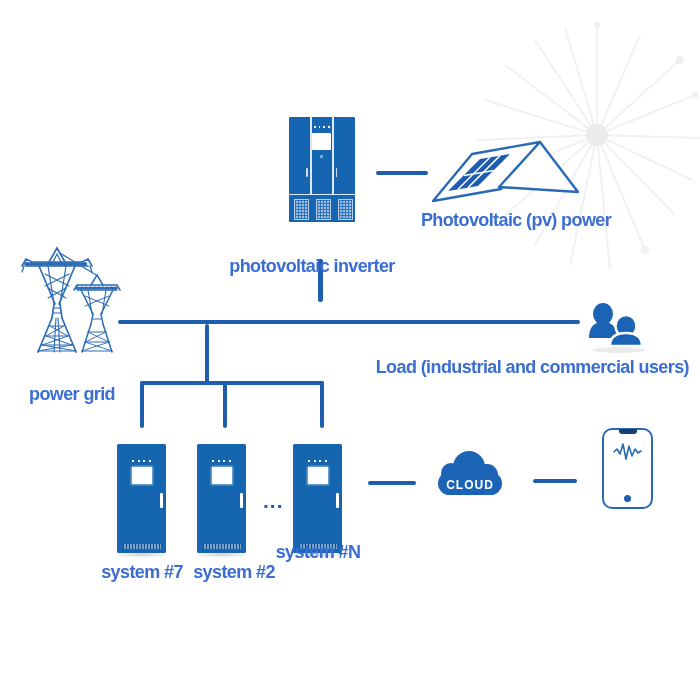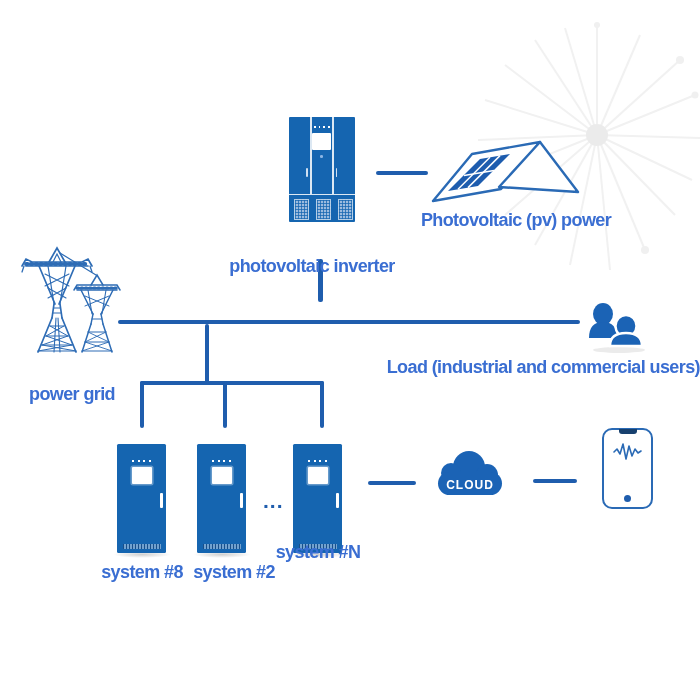--- a/index.html
+++ b/index.html
@@ -9,21 +9,21 @@
   }
   .abs{position:absolute;}
   
   .line{position:absolute;background:var(--line,#1f5dad);border-radius:2px;}
   
   .lbl{
     position:absolute;font-weight:bold;font-size:18px;letter-spacing:-0.6px;
     color:var(--label-text,#3a6ed2);white-space:pre;line-height:1.1;
   }
   .lbl.center{transform:translateX(-50%);}
-  .lbl.right{right:0;text-align:right;}
+  .lbl.right{right:11px;text-align:right;}
   
   .inverter{position:absolute;left:289px;top:117px;width:66px;height:105px;
     background:var(--icon-fill,#1565b0);border-radius:1px;}
   .inverter .vsep{position:absolute;top:0;width:1.4px;height:77px;background:rgba(255,255,255,.85);}
   .inverter .hsep{position:absolute;left:0;top:77px;width:100%;height:1.4px;background:rgba(255,255,255,.85);}
   .inverter .screen{position:absolute;left:23px;top:16px;width:19px;height:17px;background:#fff;border-radius:1px;}
   .inverter .dotrow{position:absolute;left:25px;top:9px;width:16px;height:2px;
     background:repeating-linear-gradient(90deg,#fff 0 1.8px,transparent 1.8px 4.6px);}
   .inverter .minidot{position:absolute;left:31px;top:38px;width:2.6px;height:2.6px;border-radius:50%;background:#8cb6e4;}
   .inverter .handle{position:absolute;width:1.8px;height:9px;background:#cfe0f2;border-radius:1px;}
@@ -219,17 +219,17 @@
     <svg width="30" height="22" viewBox="0 0 30 22">
       <path d="M1,11 L4,8 L7,13 L10,3 L13,18 L16,5 L19,15 L22,8 L25,12 L28,10" fill="none" stroke="#2a6ab5" stroke-width="1.6" stroke-linejoin="round" stroke-linecap="round"></path>
     </svg>
     <div class="homedot"></div>
   </div>
 
   <div class="lbl center" style="left:312px;top:237px;margin-top:20px;">photovoltaic inverter</div>
   <div class="lbl center" style="left:516px;top:211px;">Photovoltaic (pv) power</div>
   <div class="lbl center" style="left:72px;top:385px;">power grid</div>
   <div class="lbl right" style="top:358px;">Load (industrial and commercial users)</div>
-  <div class="lbl center" style="left:142px;top:563px;">system #8</div>
+  <div class="lbl center" style="left:142px;top:563px;">system #7</div>
   <div class="lbl center" style="left:234px;top:563px;">system #2</div>
   <div class="lbl center" style="left:318px;top:543px;">system #N</div>
 
 </div>
 
 </body></html>

